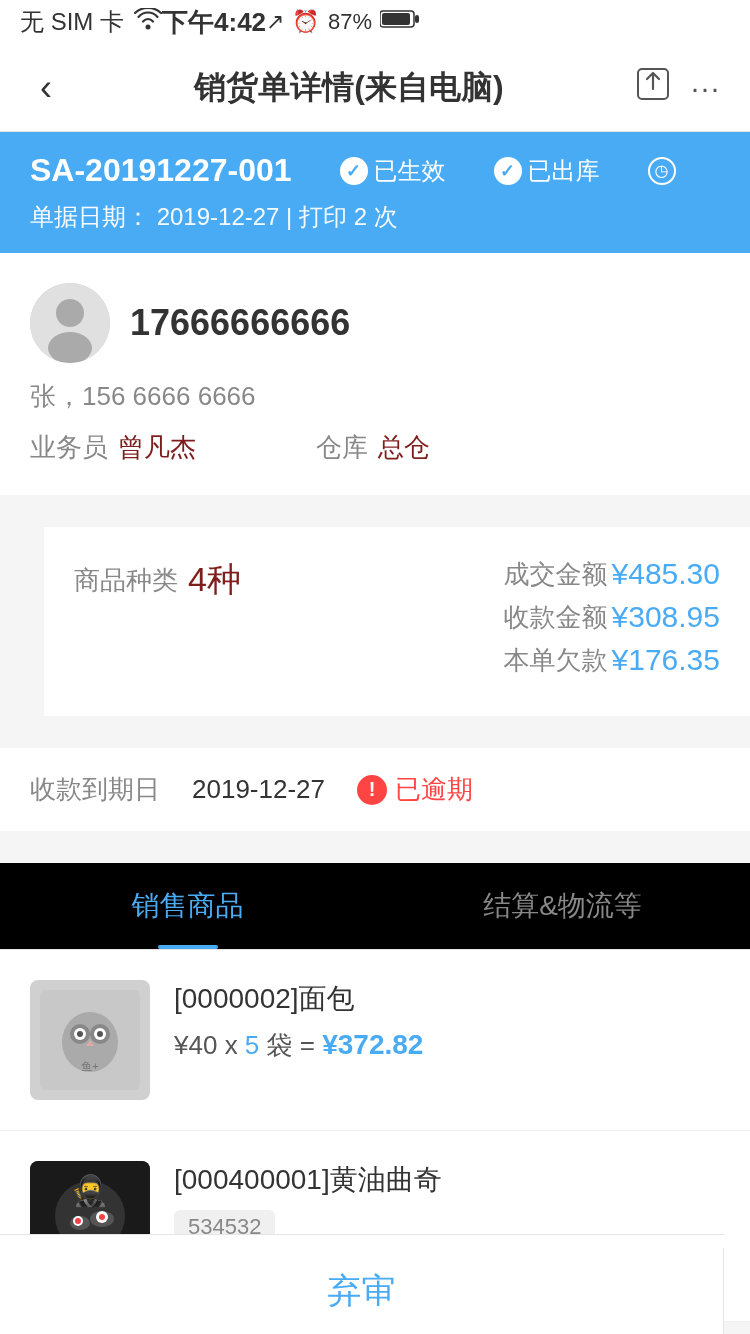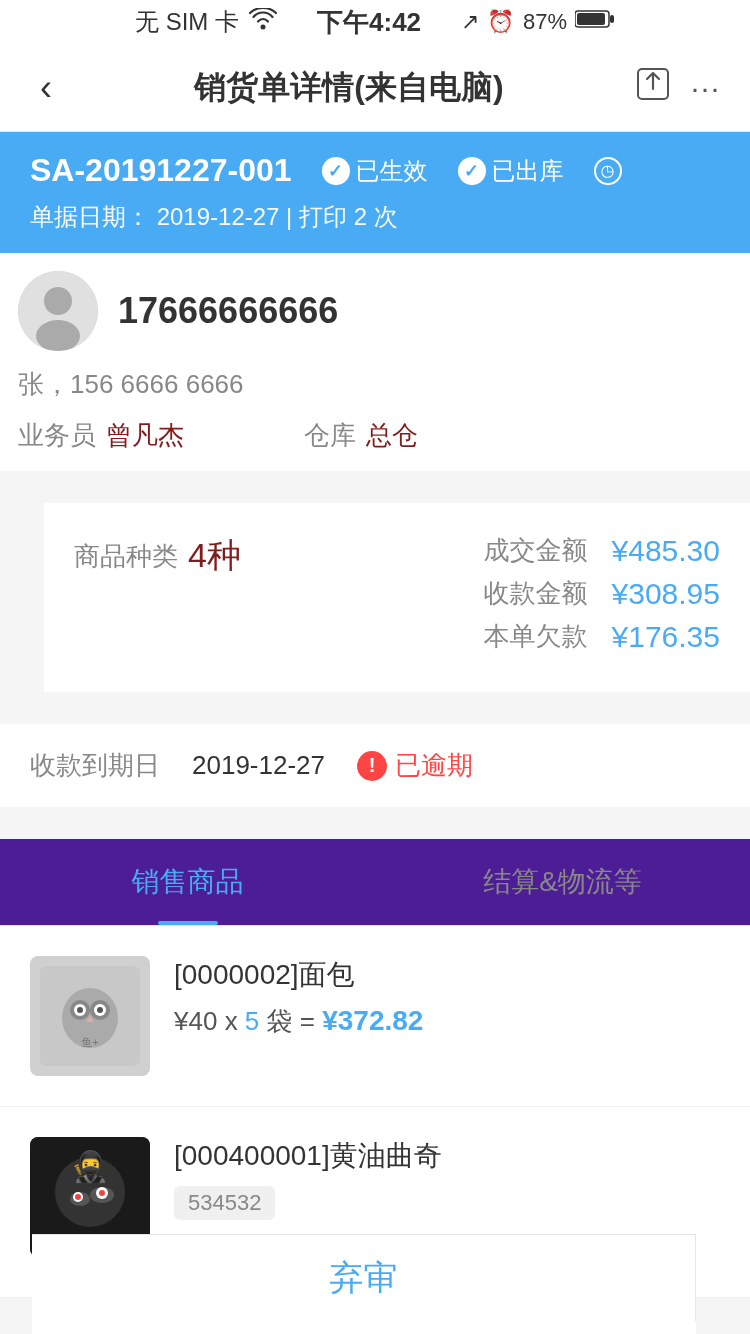--- a/index.html
+++ b/index.html
@@ -12,25 +12,24 @@
       font-size: 28px;
       color: #333;
     }
 
     
     .status-bar {
       height: 44px;
       background: #fff;
       display: flex;
       align-items: center;
-      justify-content: center;
+      justify-content: flex-start;
       padding: 0 20px;
       font-size: 24px;
       font-weight: 500;
-      gap: 40px;
     }
     .status-left { display: flex; align-items: center; gap: 10px; }
     .status-center { font-size: 26px; font-weight: 600; }
     .status-right { display: flex; align-items: center; gap: 8px; font-size: 22px; }
 
     
     .nav-bar {
       height: 88px;
       background: #fff;
       display: flex;
@@ -62,21 +61,21 @@
     }
 
     
     .header-bar {
       background: #4AABF5;
       padding: 20px 30px;
     }
     .header-top {
       display: flex;
       align-items: center;
-      gap: 20px;
+      gap: 38px;
       margin-bottom: 12px;
     }
     .order-id {
       font-size: 32px;
       font-weight: 700;
       color: #fff;
     }
     .badge {
       display: inline-flex;
       align-items: center;
@@ -110,21 +109,21 @@
     }
     .header-date {
       font-size: 24px;
       color: #fff;
       opacity: 0.95;
     }
 
     
     .customer-section {
       background: #fff;
-      padding: 18px;
+      padding: 30px;
       margin-bottom: 16px;
     }
     .customer-top {
       display: flex;
       align-items: center;
       gap: 20px;
       margin-bottom: 16px;
     }
     .avatar {
       width: 80px;
@@ -196,23 +195,23 @@
     }
     .stat-value {
       font-size: 34px;
       color: #7f1d1d;
     }
     .stats-right {
       text-align: right;
     }
     .stats-right .stat-item {
       display: flex;
-      align-items: center;
+      align-items: flex-start;
       justify-content: flex-end;
-      gap: 24px;
+      gap: 4px;
       margin-bottom: 8px;
     }
     .amount-blue {
       color: #4AABF5;
       font-size: 30px;
       font-weight: 500;
     }
 
     
     .due-section {
@@ -240,21 +239,21 @@
       color: #fff;
       display: flex;
       align-items: center;
       justify-content: center;
       font-size: 20px;
       font-weight: 700;
     }
 
     
     .tabs {
-      background: #4c1d95;
+      background: #000000;
       display: flex;
       border-bottom: 1px solid #e5e5e5;
       justify-content: center;
     }
     .tab {
       flex: 1;
       text-align: center;
       padding: 24px 0;
       font-size: 28px;
       color: #888;
@@ -325,27 +324,26 @@
       color: #555;
     }
     .price-blue { color: #4AABF5; }
     .price-bold-blue { color: #4AABF5; font-weight: 600; font-size: 28px; }
 
     
     .bottom-bar {
       position: fixed;
       bottom: 0;
       left: 0;
-      width: 664px;
+      width: 724px;
       height: 100px;
       background: #fff;
       border-top: 1px solid #e5e5e5;
       display: flex;
-      align-items: flex-start;
-      margin-left: 32px;
+      align-items: flex-end;
     }
     .bottom-btn {
       flex: 1;
       text-align: center;
       font-size: 34px;
       cursor: pointer;
       padding: 20px 0;
     }
     .bottom-btn.left {
       color: #4AABF5;

